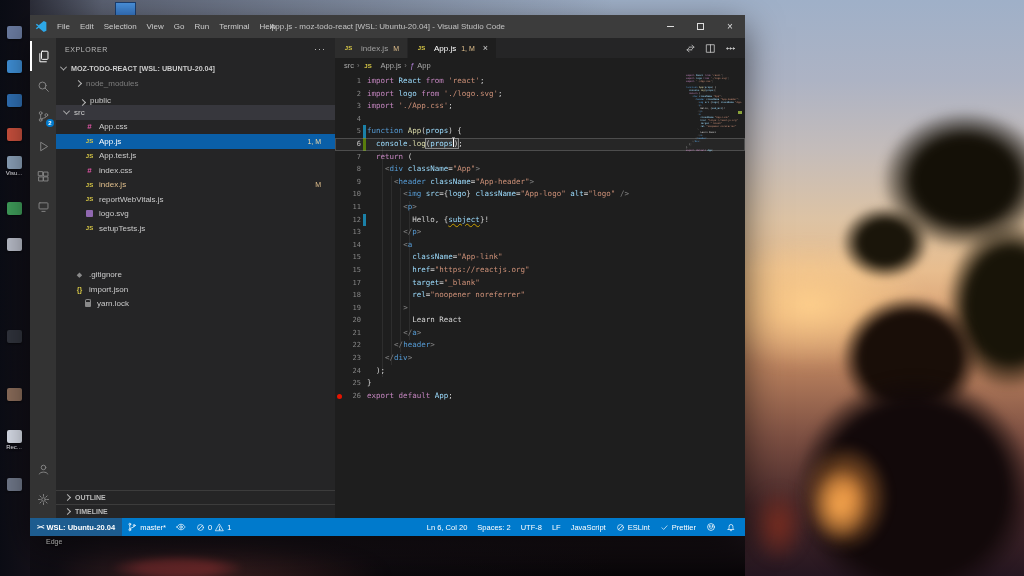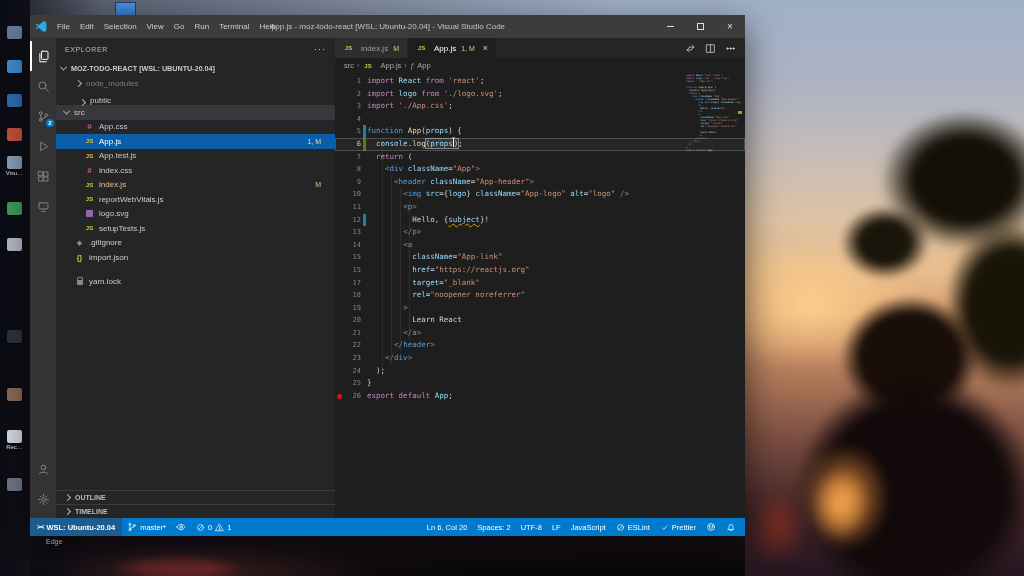--- a/index.html
+++ b/index.html
@@ -317,29 +317,29 @@
           <div class="trow" style="padding-left: 28px;">
             <span class="fi">
               <span class="fsvg"></span>
             </span>
             <span class="tlabel">logo.svg</span>
           </div>
           <div class="trow" style="padding-left: 28px;">
             <span class="fi fjs">JS</span>
             <span class="tlabel">setupTests.js</span>
           </div>
-          <div class="trow" style="padding-left: 18px;">
+          <div class="trow" style="padding-left: 18px; margin-top: 32px;">
             <span class="fi fgit">◆</span>
             <span class="tlabel">.gitignore</span>
           </div>
           <div class="trow" style="padding-left: 18px;">
             <span class="fi fjson">{}</span>
             <span class="tlabel">import.json</span>
           </div>
-          <div class="trow" style="padding-left: 18px; margin-top: 10px;">
+          <div class="trow" style="padding-left: 26px;">
             <span class="fi">
               <span class="flock"></span>
             </span>
             <span class="tlabel">yarn.lock</span>
           </div>
         </div>
       <div class="secrow">
         <span class="chv right"></span>
         <span>OUTLINE</span>
       </div>

